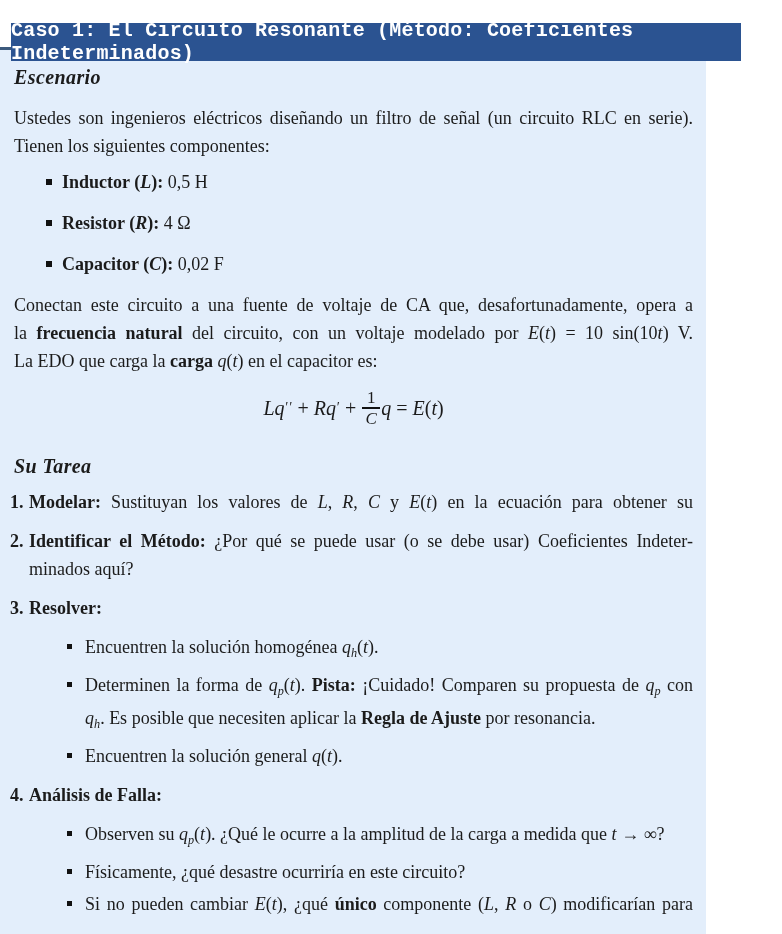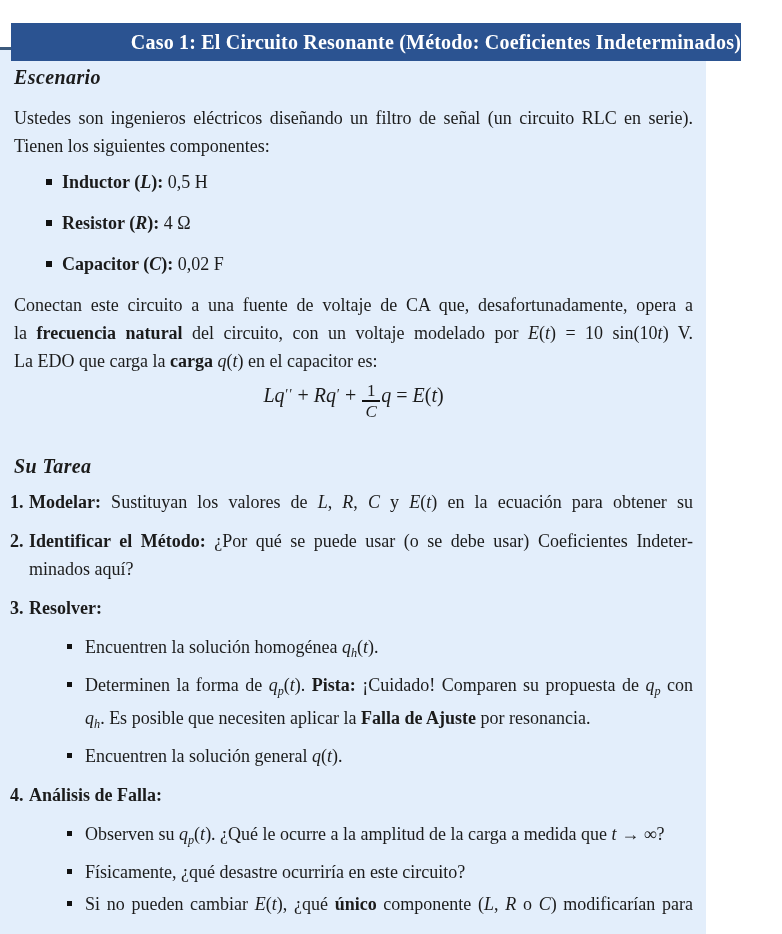--- a/index.html
+++ b/index.html
@@ -7,22 +7,22 @@
     --box-bg:#e3eefb; --text:#1b1b1b;
   }
   *{margin:0;padding:0;box-sizing:border-box;}
   html,body{width:782px;height:934px;overflow:hidden;background:#ffffff;}
   body{font-family:"Liberation Serif","DejaVu Serif",serif;color:var(--text);position:relative;}
 
   .bluebox{position:absolute;left:0;top:47px;width:706px;height:887px;
     background:var(--box-bg);border-top:3px solid var(--rule);overflow:hidden;}
   .banner{position:absolute;left:11px;top:23px;width:730px;height:38px;
     background:var(--banner-bg);color:var(--banner-text);z-index:3;
-    display:flex;align-items:center;justify-content:flex-end;
-    font-weight:700;font-size:20px;letter-spacing:0.2px;}
+    display:flex;align-items:center;justify-content:flex-start;
+    font-weight:700;font-size:20px;letter-spacing:0.2px;font-family:Liberation Mono, monospace;}
   .content{padding:14px 13px 0 14px;font-size:18px;line-height:28px;}
 
   .heading{font-size:20px;font-weight:700;font-style:italic;line-height:26px;letter-spacing:0.4px;}
   .h-esc{margin-bottom:14px;}
   .h-tar{margin-top:18px;margin-bottom:9px;}
 
   .line{display:block;}
   .jl{text-align:justify;text-align-last:justify;font-family:Liberation Serif, serif;}
   .ll{text-align:left;}
 
@@ -33,21 +33,21 @@
   .bi{font-weight:700;font-style:italic;}
   .isub{font-style:italic;font-size:68%;vertical-align:-0.30em;}
   .sup{font-size:68%;vertical-align:0.50em;letter-spacing:1px;font-style:italic;}
 
   .components{margin-top:8px;}
   .comp-row{position:relative;padding-left:48px;margin-bottom:13px;}
   .comp-row .sq{position:absolute;left:32px;top:11px;width:6px;height:6px;background:#111;}
 
   .voltage{margin-top:11px;}
 
-  .equation{margin-top:6px;height:54px;display:flex;align-items:flex-start;justify-content:center;
+  .equation{margin-top:6px;height:54px;display:flex;align-items:center;justify-content:center;
     font-size:20px;}
   .eq-part{display:flex;align-items:center;}
   .frac{display:inline-flex;flex-direction:column;align-items:center;margin:0 1px;}
   .frac .fnum{font-size:17px;line-height:19px;}
   .frac .fbar{height:2px;background:#111;align-self:stretch;min-width:18px;}
   .frac .fden{font-size:17px;line-height:19px;font-style:italic;}
 
   .task{position:relative;padding-left:15px;margin-bottom:11px;}
   .task .num{position:absolute;left:-4px;top:0;font-weight:700;}
   .task4{margin-top:3px;}
@@ -132,21 +132,21 @@
         <span class="num">3.</span>
         <div class="line ll"><span class="run b">Resolver:</span></div>
         <div class="subs">
           <div class="sub-row">
             <span class="sq"></span>
             <div class="line ll"><span class="run r">Encuentren la solución homogénea </span><span class="run i">q</span><span class="run isub">h</span><span class="run r">(</span><span class="run i">t</span><span class="run r">).</span></div>
           </div>
           <div class="sub-row">
             <span class="sq"></span>
             <div class="line jl"><span class="run r">Determinen la forma de </span><span class="run i">q</span><span class="run isub">p</span><span class="run r">(</span><span class="run i">t</span><span class="run r">). </span><span class="run b">Pista:</span><span class="run r"> ¡Cuidado! Comparen su propuesta de </span><span class="run i">q</span><span class="run isub">p</span><span class="run r"> con</span></div>
-            <div class="line ll"><span class="run i">q</span><span class="run isub">h</span><span class="run r">. Es posible que necesiten aplicar la </span><span class="run b">Falla de Ajuste</span><span class="run r"> por resonancia.</span></div>
+            <div class="line ll"><span class="run i">q</span><span class="run isub">h</span><span class="run r">. Es posible que necesiten aplicar la </span><span class="run b">Regla de Ajuste</span><span class="run r"> por resonancia.</span></div>
           </div>
           <div class="sub-row">
             <span class="sq"></span>
             <div class="line ll"><span class="run r">Encuentren la solución general </span><span class="run i">q</span><span class="run r">(</span><span class="run i">t</span><span class="run r">).</span></div>
           </div>
         </div>
       </div>
 
       <div class="task task4">
         <span class="num">4.</span>

